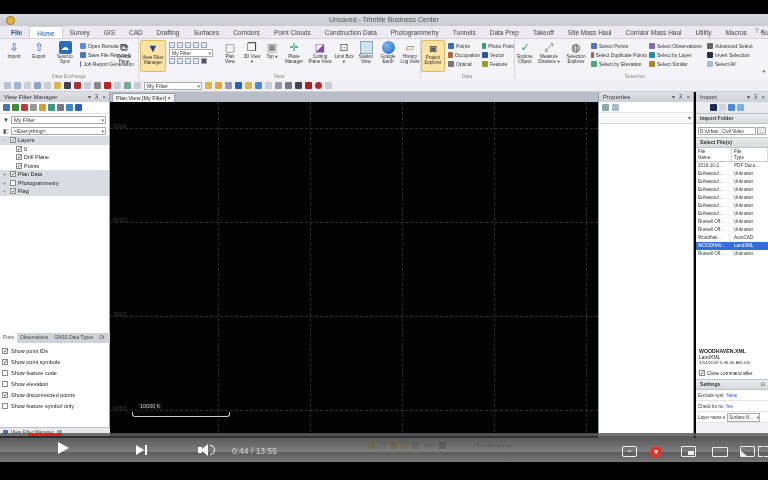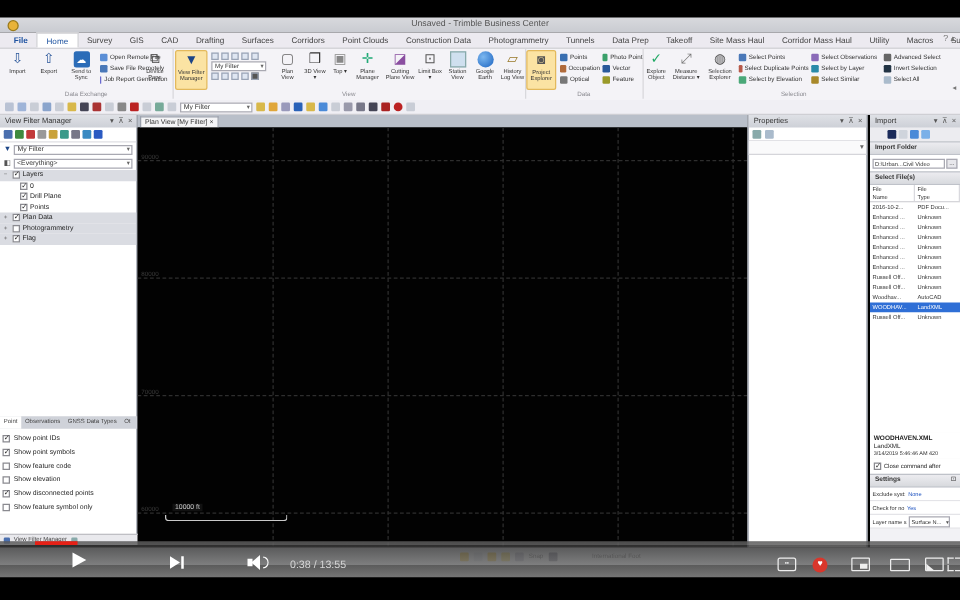--- a/index.html
+++ b/index.html
@@ -661,21 +661,21 @@
 
 <div class="abs player">
   <div class="ptrack"></div>
   <div class="pfill"></div>
   <div class="play-tri"></div>
   <div class="next-tri"></div>
   <div class="next-bar"></div>
   <div class="vol-box"></div>
   <div class="vol-tri"></div>
   <div class="vol-arc"></div>
-  <div class="ptime">0:38 / 13:55</div>
+  <div class="ptime">0:44 / 13:55</div>
   <div class="cc-ic">••</div>
   <div class="fund-ic">♥</div>
   <div class="mini-ic">
       <i></i>
     </div>
   <div class="theater-ic"></div>
   <div class="cast-ic">
       <i></i>
     </div>
   <div class="fs-ic">

